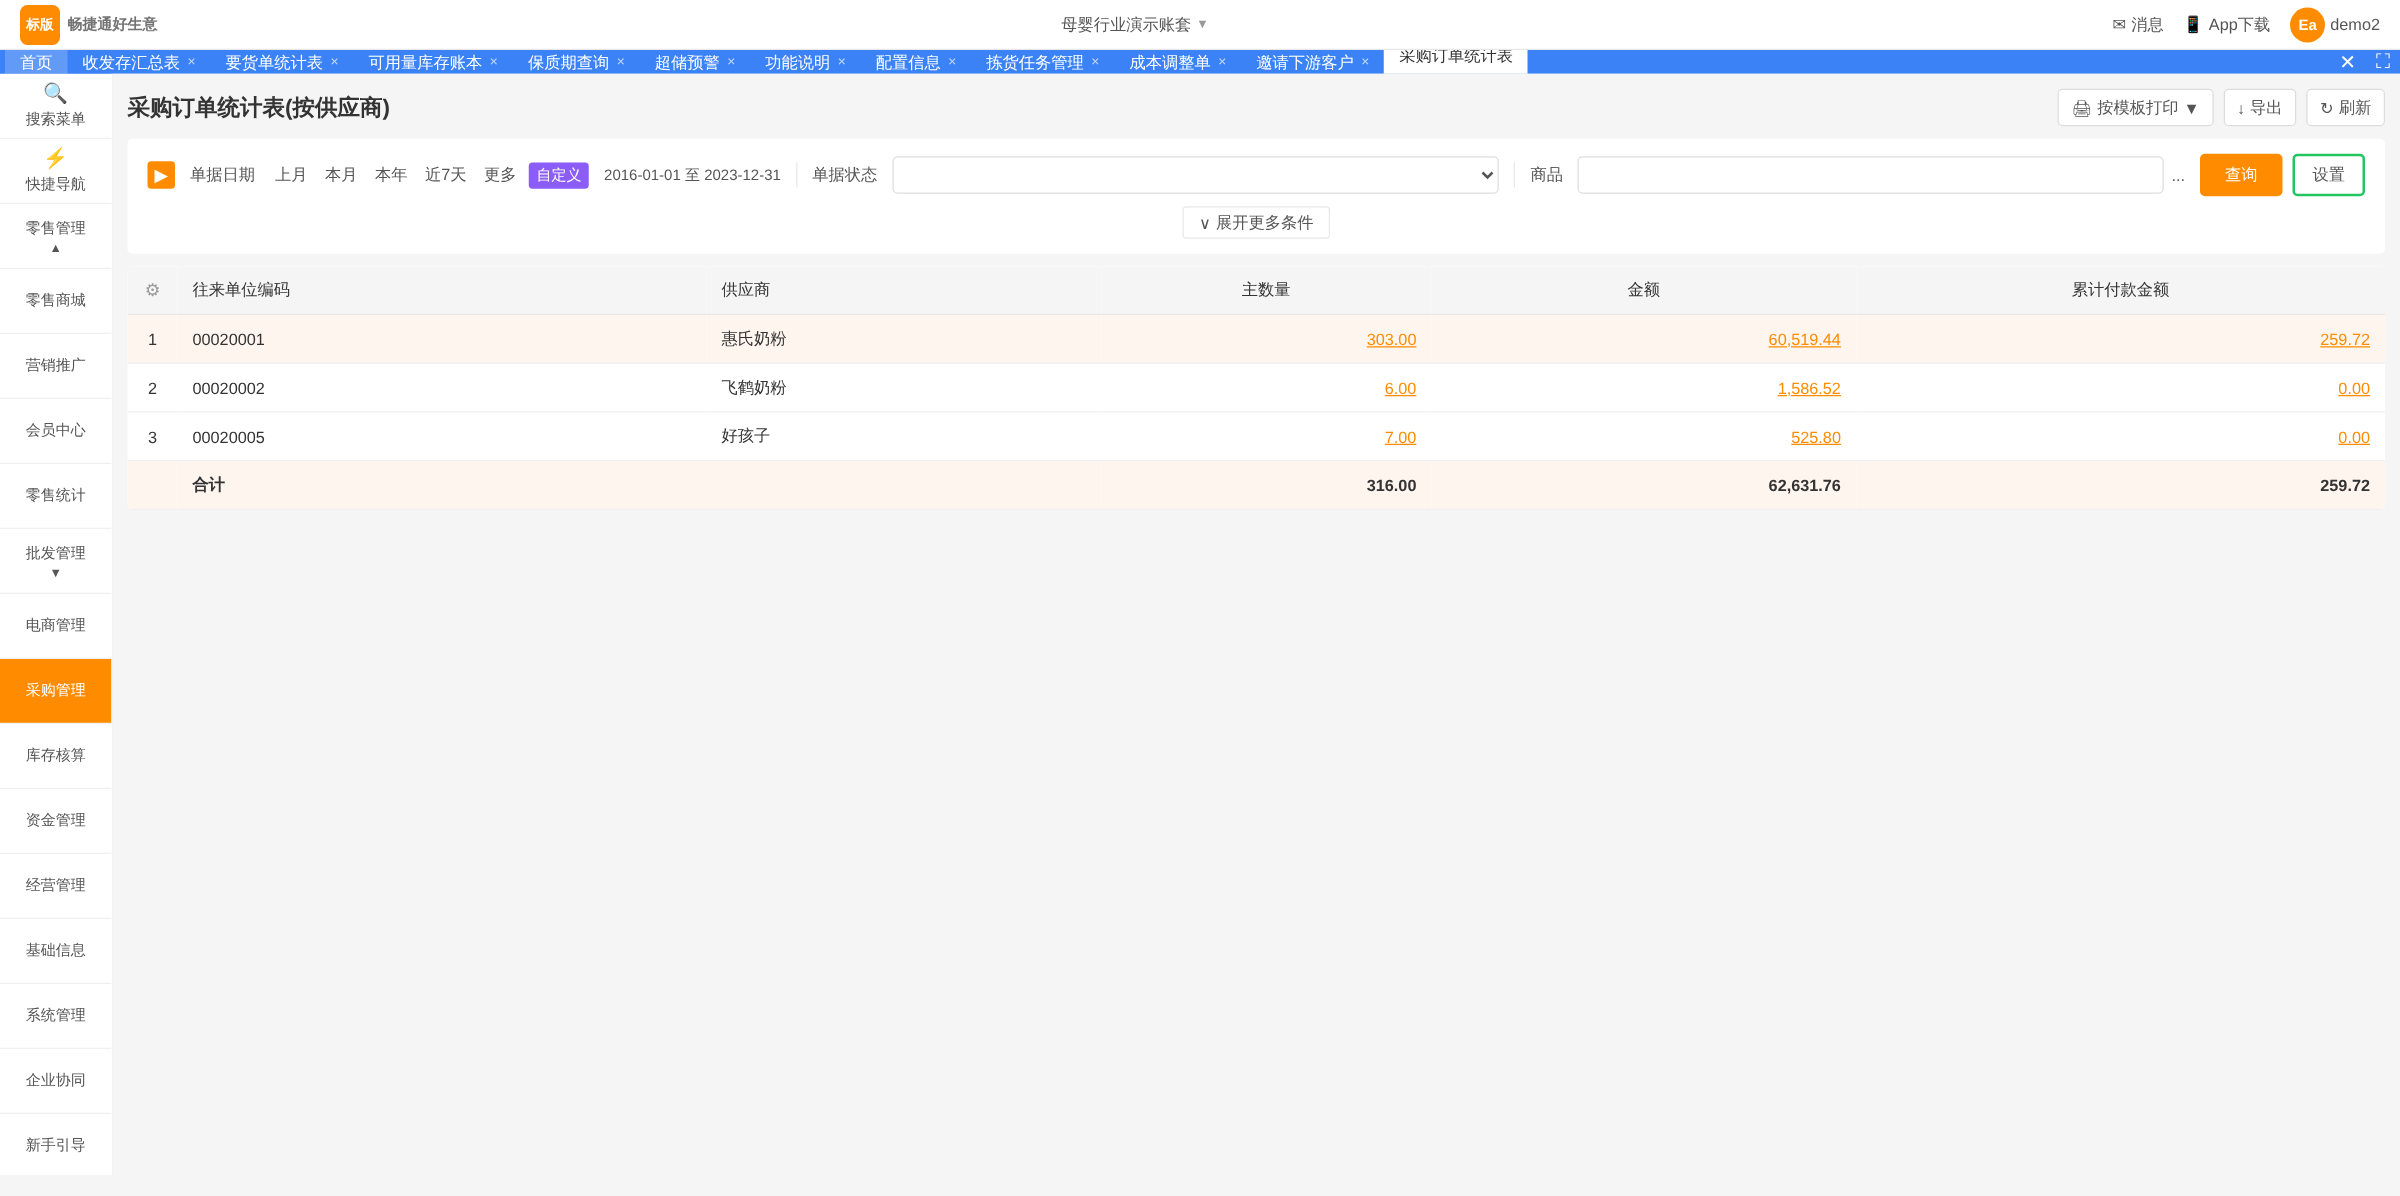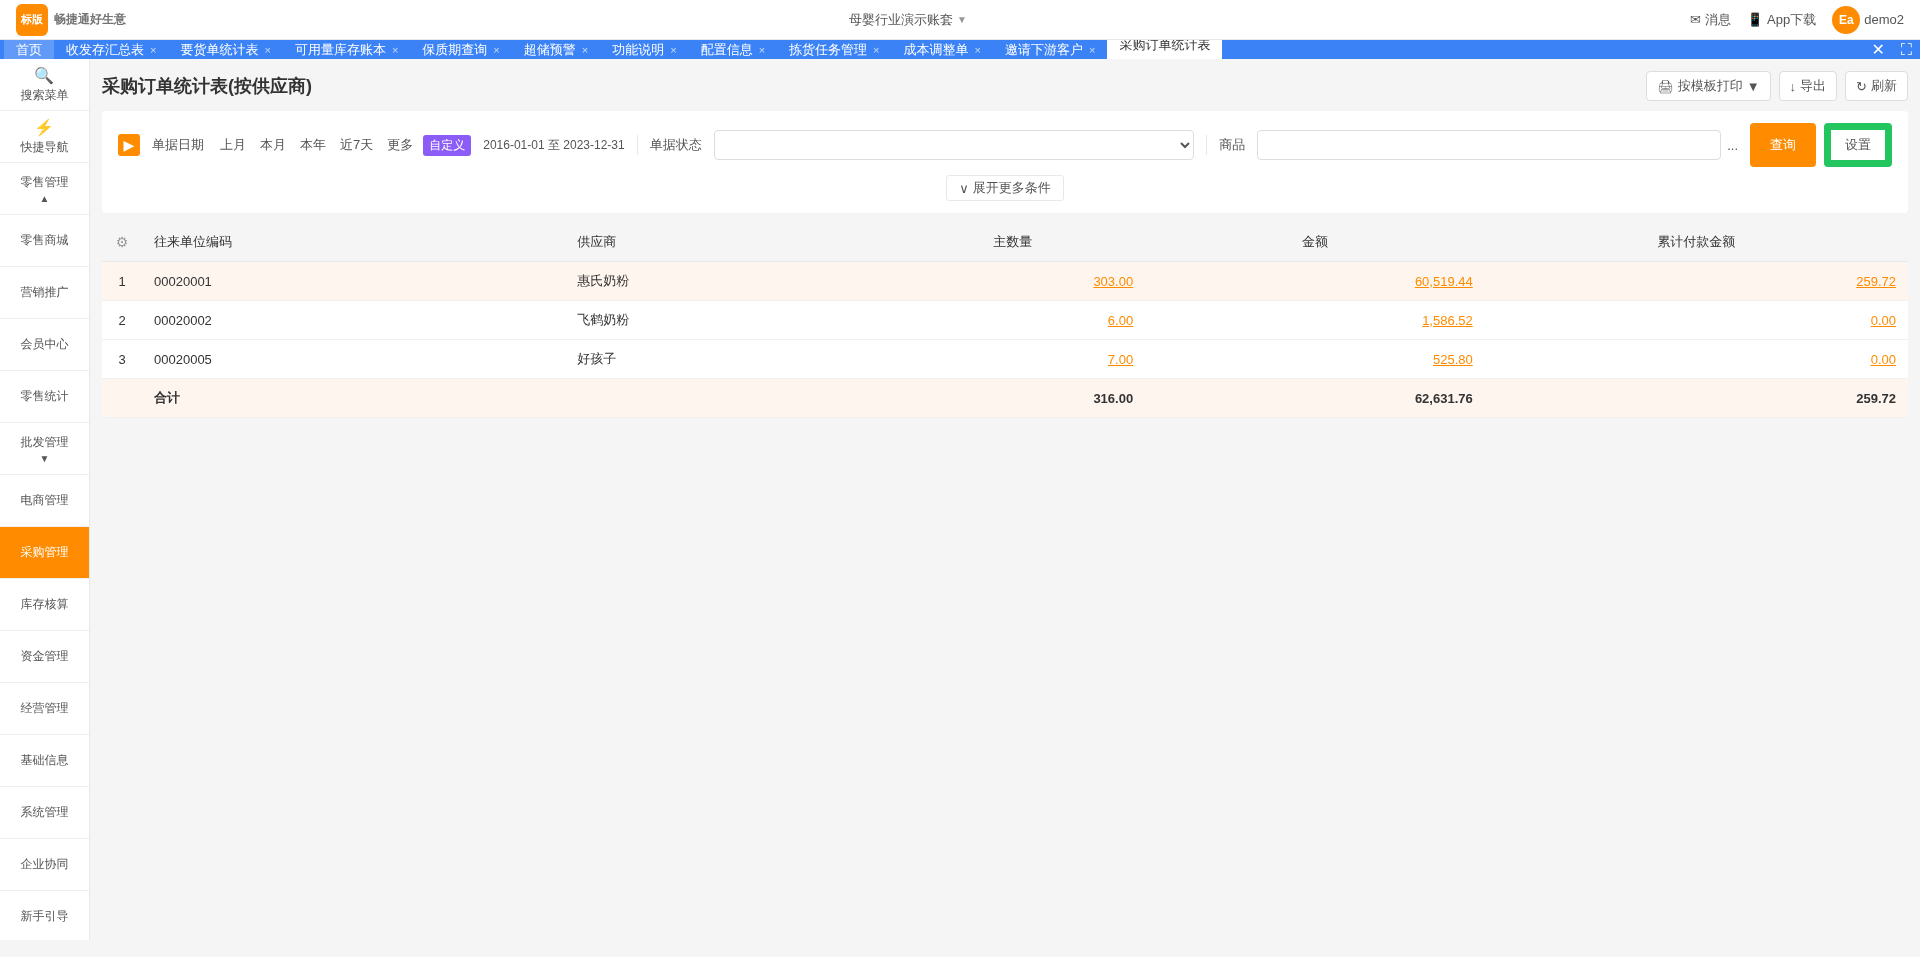--- a/index.html
+++ b/index.html
@@ -75,21 +75,21 @@
     .date-btn { border: none; background: none; color: #555; cursor: pointer; font-size: 13px; padding: 2px 4px; }
     .date-custom { background: #8b5cf6; color: #fff; border: none; border-radius: 3px; padding: 2px 6px; font-size: 12px; cursor: pointer; }
     .date-range { color: #555; font-size: 12px; }
     .filter-divider { width: 1px; height: 20px; background: #e8e8e8; }
     .filter-select-wrap { display: flex; align-items: center; gap: 6px; flex: 1; min-width: 200px; }
     .filter-select { border: 1px solid #ddd; border-radius: 4px; padding: 4px 8px; font-size: 13px; color: #555; background: #fff; flex: 1; height: 30px; }
     .filter-goods-wrap { display: flex; align-items: center; gap: 6px; flex: 1; min-width: 200px; }
     .filter-goods-input { border: 1px solid #ddd; border-radius: 4px; padding: 4px 8px; font-size: 13px; color: #555; background: #fff; flex: 1; height: 30px; }
     .filter-more-btn { color: #555; font-size: 13px; cursor: pointer; display: flex; align-items: center; gap: 2px; }
     .btn-query { background: #ff8c00; color: #fff; border: none; border-radius: 4px; padding: 6px 20px; font-size: 13px; cursor: pointer; }
-    .btn-settings { background: #fff; border: 7px solid #22c55e; color: #555; border-radius: 4px; padding: 6px 14px; font-size: 13px; cursor: pointer; }
+    .btn-settings { background: #fff; border: 2px solid #22c55e; color: #555; border-radius: 4px; padding: 6px 14px; font-size: 13px; cursor: pointer; }
     .filter-bottom { display: flex; justify-content: center; margin-top: 8px; }
     .expand-btn { color: #555; font-size: 13px; cursor: pointer; display: flex; align-items: center; gap: 4px; border: 1px solid #e8e8e8; padding: 3px 12px; border-radius: 3px; background: #fff; }
 
     
     .table-wrap { background: #fff; border-radius: 4px; overflow: hidden; }
     table { width: 100%; border-collapse: collapse; }
     thead tr { background: #f5f5f5; }
     th { padding: 10px 12px; text-align: left; color: #333; font-weight: 500; font-size: 13px; border-bottom: 1px solid #e8e8e8; }
     td { padding: 10px 12px; color: #333; font-size: 13px; border-bottom: 1px solid #f0f0f0; }
     tr.row-highlighted { background: #fff5ef; }

